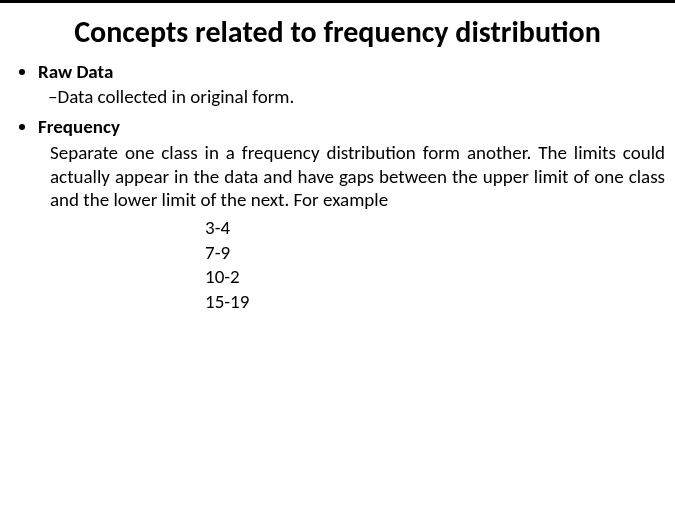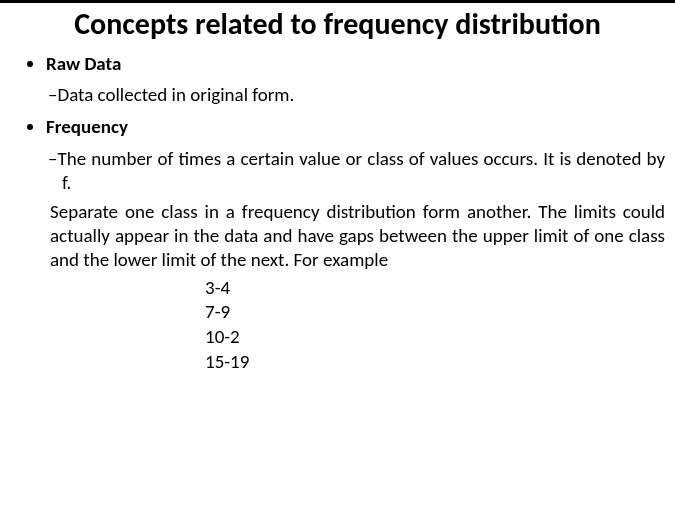--- a/index.html
+++ b/index.html
@@ -11,36 +11,36 @@
     background: #fff;
     font-family: Calibri, "Segoe UI", Arial, sans-serif;
     color: #000;
   }
   .slide {
     position: relative;
     width: 675px;
     height: 505px;
     box-sizing: border-box;
     border-top: 3px solid #000;
-    padding: 0 10px;
+    padding: 8px 10px;
   }
   .title {
     text-align: center;
     font-weight: 700;
     font-size: 30px;
     line-height: 1.15;
     margin: 4px 0 10px 0;
   }
   .body {
     font-size: 19px;
     line-height: 1.25;
   }
   ul.top {
     list-style: disc;
-    margin: 8px;
+    margin: 0;
     padding-left: 28px;
   }
   ul.top > li {
     margin: 0;
     padding: 0;
   }
   .bhead {
     font-weight: 700;
   }
   .sub {
@@ -75,21 +75,20 @@
         <span class="bhead">Raw Data</span>
       </li>
     </ul>
     <div class="sub">–Data collected in original form.</div>
 
     <ul class="top">
       <li>
         <span class="bhead">Frequency</span>
       </li>
     </ul>
-    <div class="sub justify">–The number of times a certain value or class of values occurs. It is denoted by f.</div>
 
     <div class="desc">Separate one class in a  frequency distribution  form another. The limits could actually appear in the data and have gaps between the upper limit of one class and the lower limit of the next. For example</div>
     <div class="ranges">
       <div>3-4</div>
       <div>7-9</div>
       <div>10-2</div>
       <div>15-19</div>
     </div>
 
   </div>

